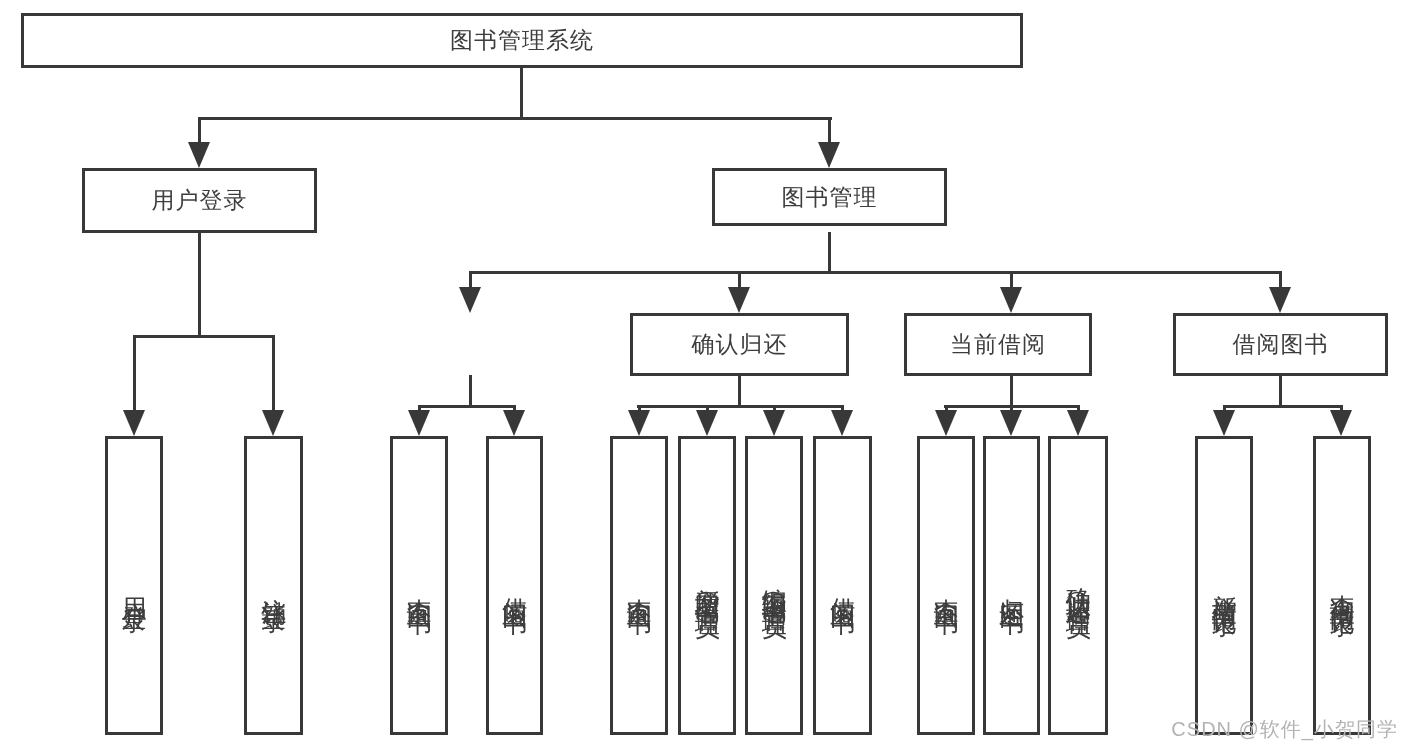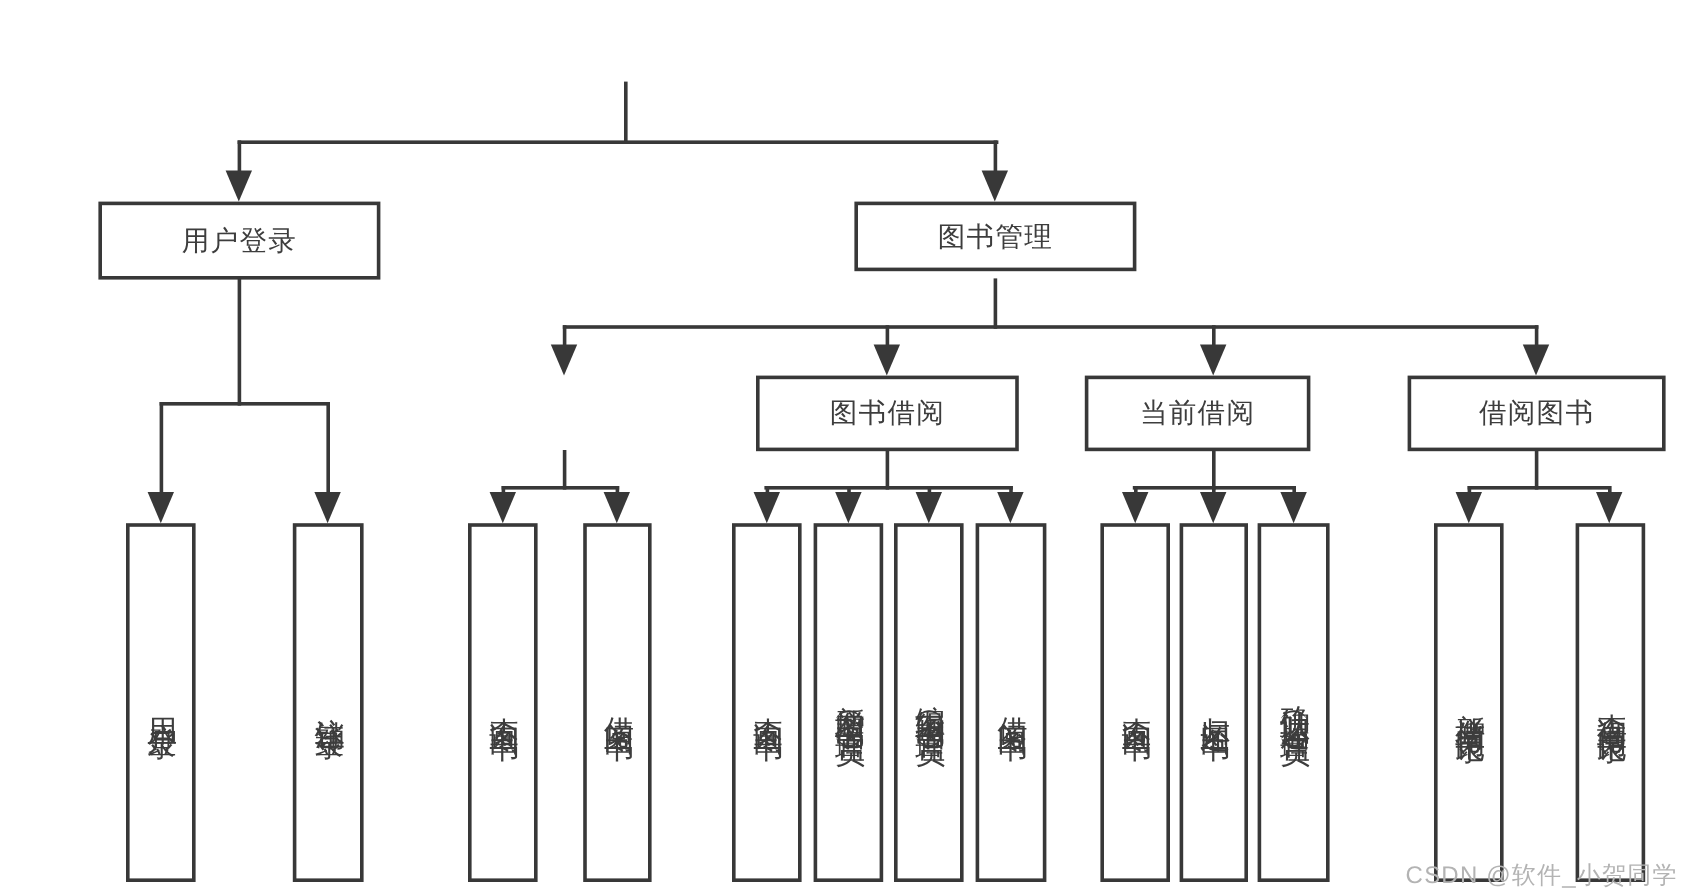--- a/index.html
+++ b/index.html
@@ -63,25 +63,26 @@
     color:var(--wm-color);
     letter-spacing:1px;
     white-space:nowrap;
   }
 </style>
 </head>
 <body>
 
 <div class="canvas">
 
+  <div class="box" style="left:21px;top:13px;width:1002px;height:55px">图书管理系统</div>
 
   <div class="box" style="left:82px;top:168px;width:235px;height:65px">用户登录</div>
   <div class="box" style="left:712px;top:168px;width:235px;height:58px">图书管理</div>
 
-  <div class="box" style="left:630px;top:313px;width:219px;height:63px">图书借阅</div>
+  <div class="box" style="left:630px;top:313px;width:219px;height:63px">确认归还</div>
   <div class="box" style="left:904px;top:313px;width:188px;height:63px">当前借阅</div>
   <div class="box" style="left:1173px;top:313px;width:215px;height:63px">借阅图书</div>
 
   <div class="leaf" style="left:105px;width:58px">
     <span class="vtext">用户登录</span>
   </div>
   <div class="leaf" style="left:244px;width:59px">
     <span class="vtext">注销登录</span>
   </div>
 

